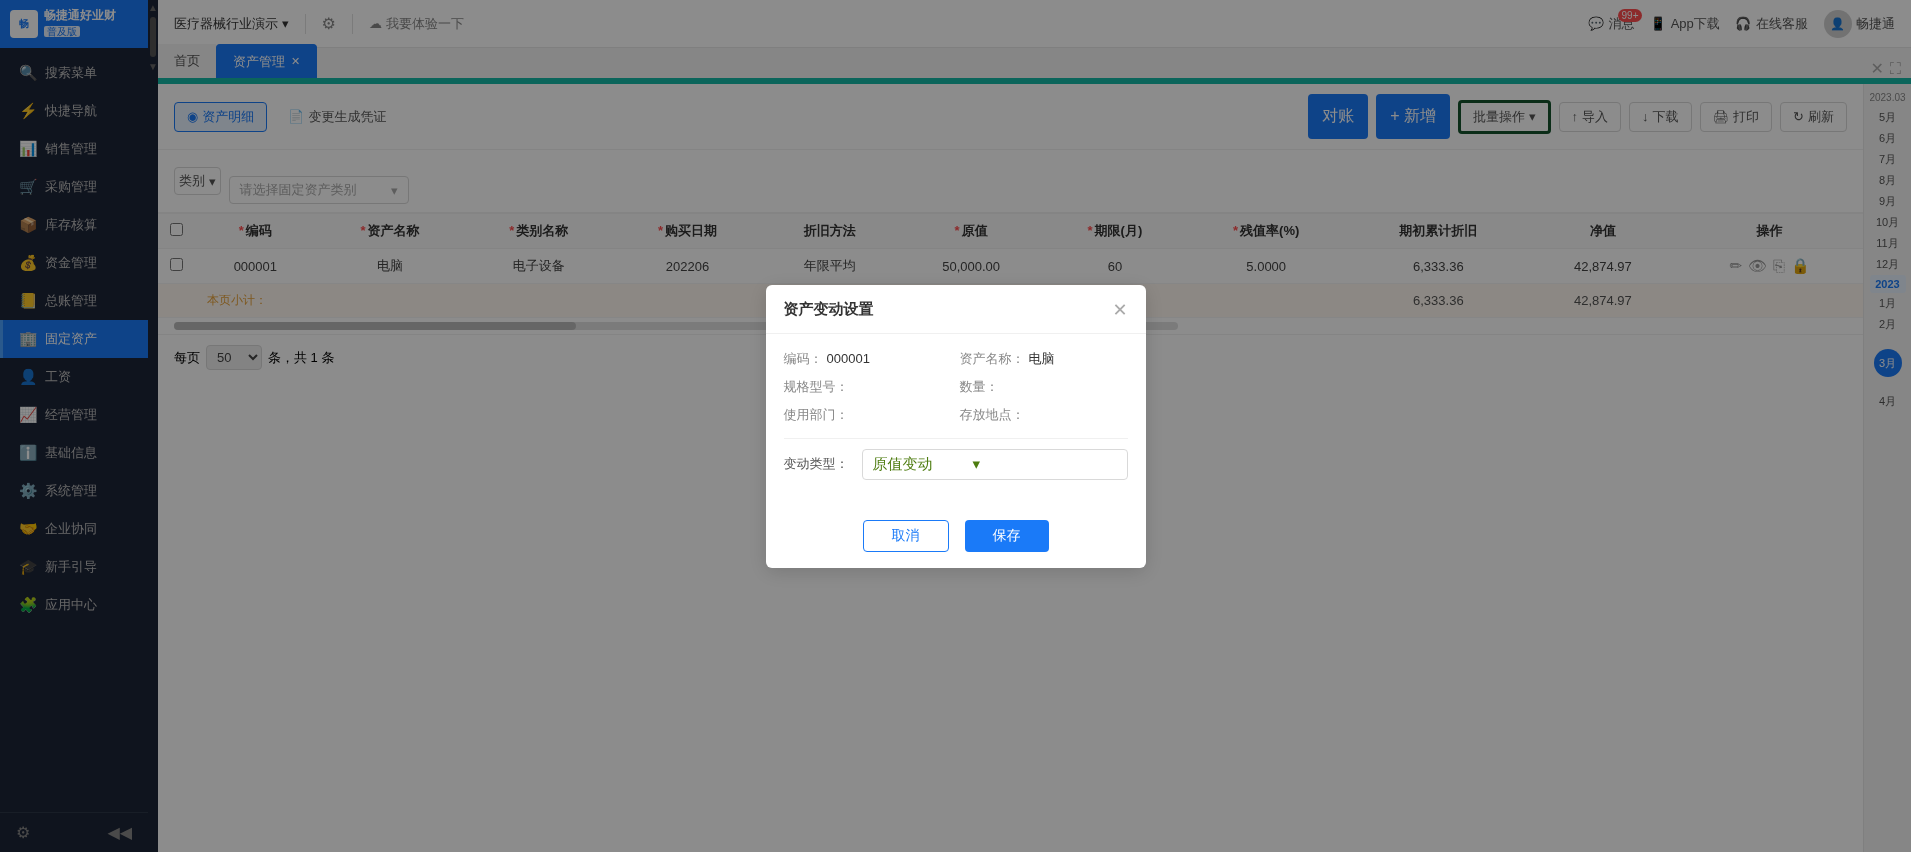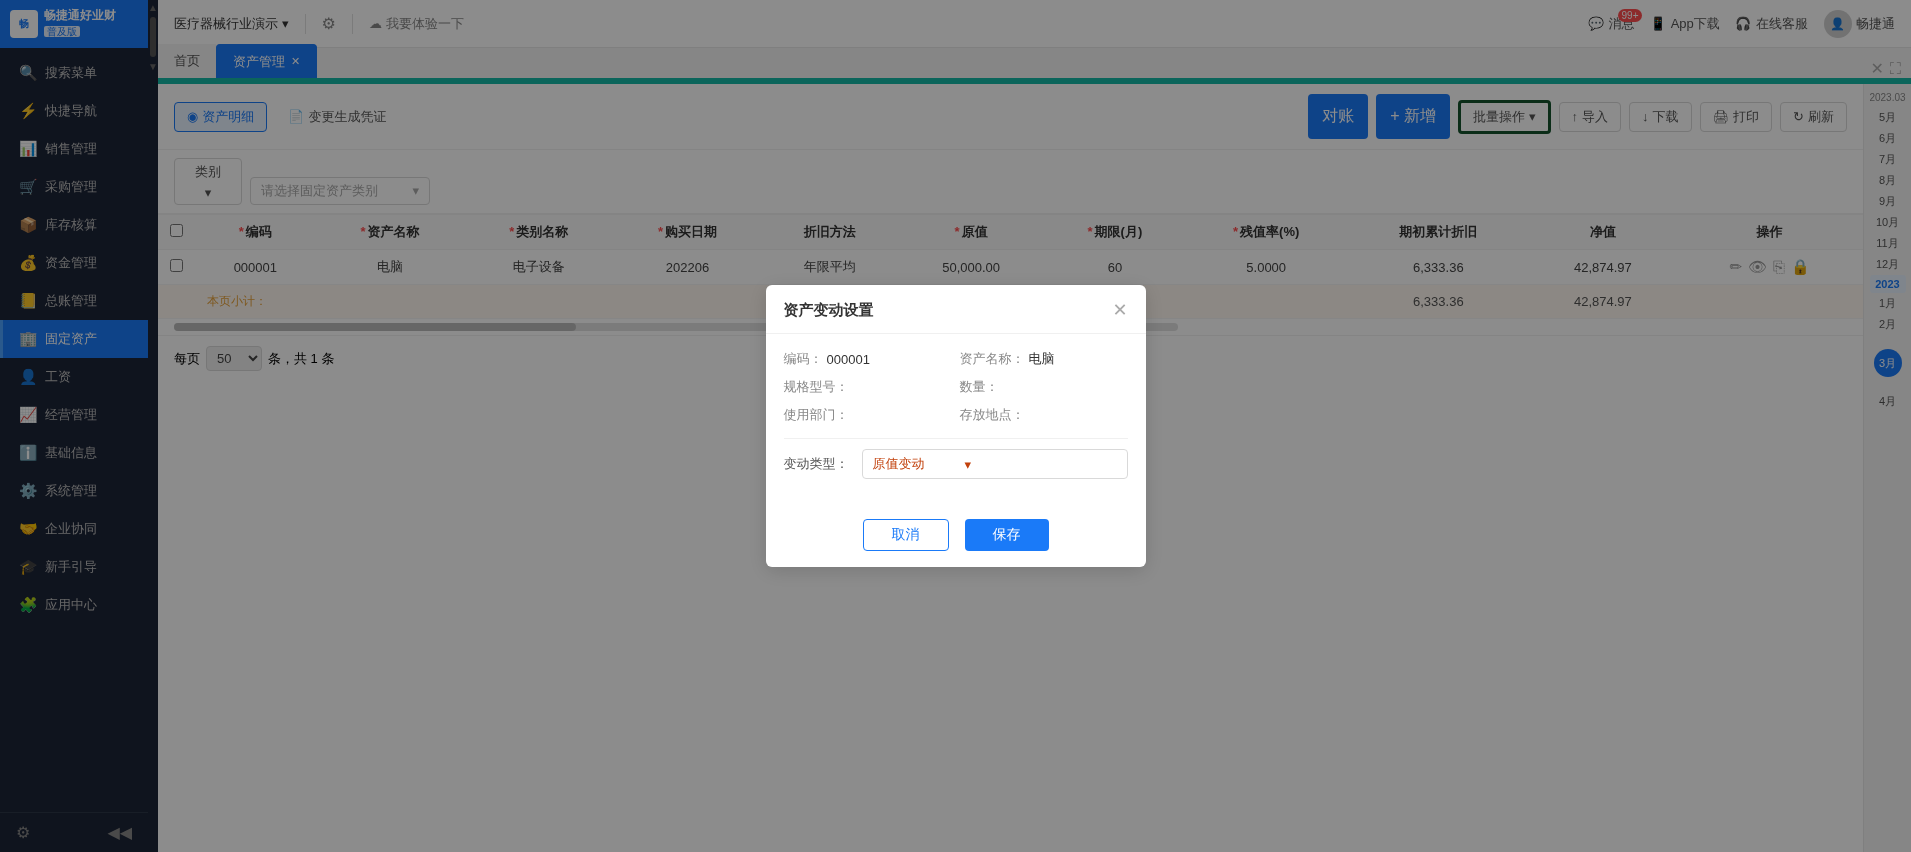--- a/index.html
+++ b/index.html
@@ -167,22 +167,22 @@
       border-radius: 4px; cursor: pointer; font-size: 13px; display: flex; align-items: center; gap: 4px;
     }
 
     
     .filter-row {
       display: flex; align-items: center; gap: 8px;
       padding: 8px 16px; border-bottom: 1px solid #f0f0f0;
     }
     .filter-select {
       display: flex; align-items: center; gap: 4px;
-      border: 1px solid #d9d9d9; border-radius: 4px; padding: 4px 20px;
-      color: #555; font-size: 13px; cursor: pointer; background: #fff; flex-direction: column;
+      border: 1px solid #d9d9d9; border-radius: 4px; padding: 4px 4px;
+      color: #555; font-size: 13px; cursor: pointer; background: #fff;
     }
     .filter-select-wide {
       display: flex; align-items: center; gap: 4px;
       border: 1px solid #d9d9d9; border-radius: 4px; padding: 4px 10px;
       color: #aaa; font-size: 13px; cursor: pointer; background: #fff; min-width: 180px; margin-top: 18px;
     }
 
     
     .data-table {
       width: 100%; border-collapse: collapse; font-size: 13px;
@@ -248,21 +248,21 @@
     .modal-info-item { display: flex; align-items: center; font-size: 13px; color: #555; }
     .modal-info-label { color: #888; margin-right: 4px; white-space: nowrap; }
     .modal-info-value { color: #333; }
     .modal-divider { height: 1px; background: #f0f0f0; margin: 10px 0; }
     .modal-field-row {
       display: flex; align-items: center; gap: 8px; margin-bottom: 12px;
     }
     .modal-field-label { color: #555; font-size: 13px; white-space: nowrap; min-width: 70px; }
     .modal-select {
       border: 1px solid #d9d9d9; border-radius: 4px; padding: 5px 10px;
-      font-size: 13px; color: #c2410c; display: flex; align-items: center;
+      font-size: 15px; color: #4d7c0f; display: flex; align-items: center;
       gap: 40px; cursor: pointer; background: #fff; flex: 1;
     }
     .modal-input-row {
       display: flex; align-items: center; gap: 8px; margin-bottom: 14px;
     }
     .modal-input {
       border: 1px solid #d9d9d9; border-radius: 4px; padding: 5px 10px;
       font-size: 13px; color: #333; background: #f5f5f5; flex: 1;
     }
     .modal-input-active {

